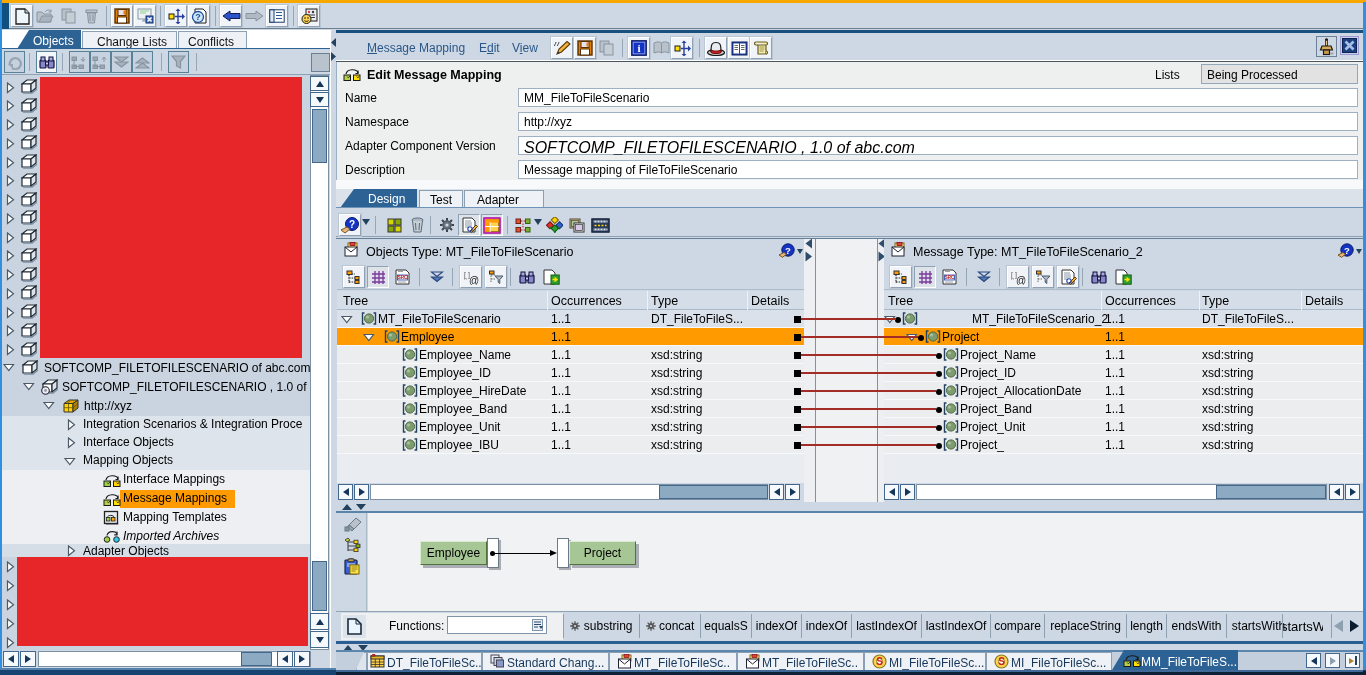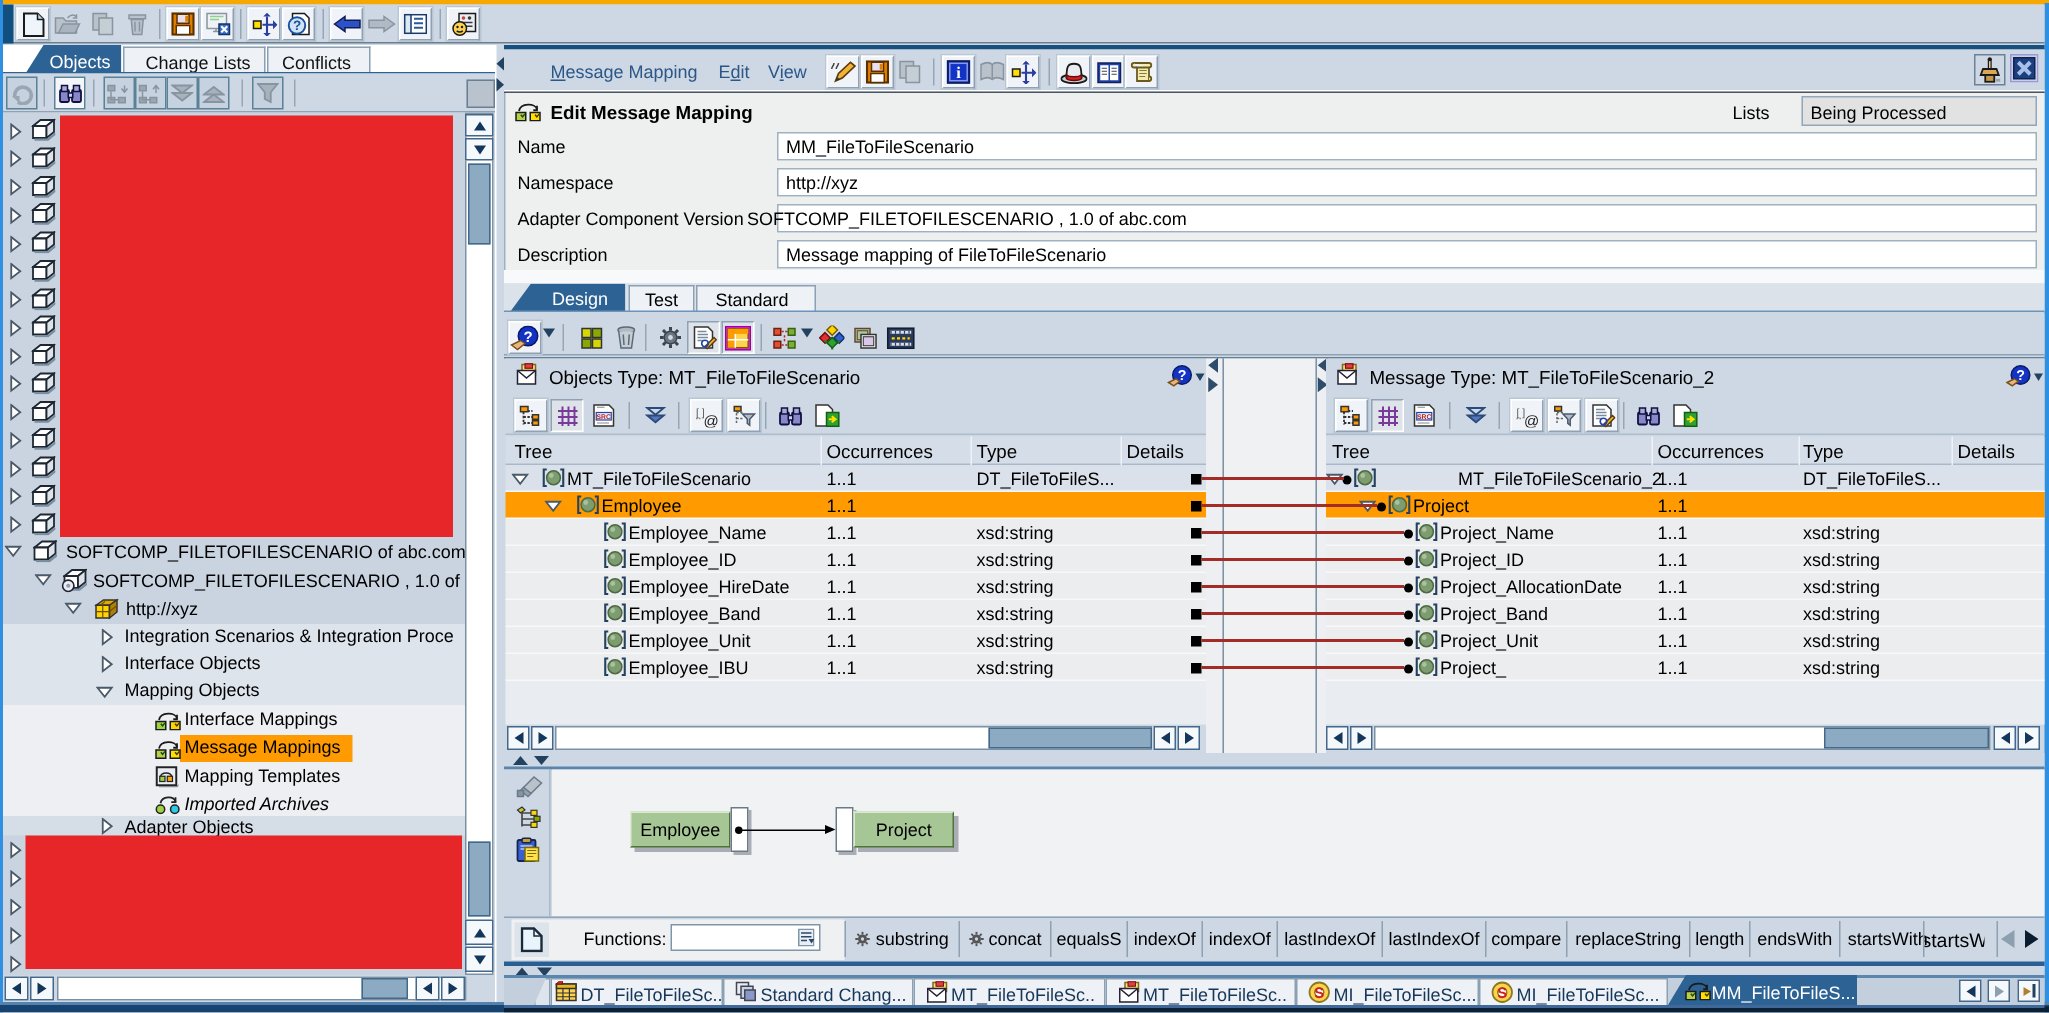--- a/index.html
+++ b/index.html
@@ -572,32 +572,32 @@
 <div class="a" style="left:1201px;top:64px;width:157px;height:20px;background:#e2e2e2;border:1px solid #94a7b8;"></div>
 <div class="tx" style="left:1207px;top:69px;font-size:12px;">Being Processed</div>
 <div class="tx" style="left:345px;top:92px;font-size:12px;">Name</div>
 <div class="a" style="left:518px;top:88px;width:840px;height:19px;background:#fff;border:1px solid #9fb1c1;"></div>
 <div class="tx" style="left:524px;top:92px;font-size:12px;">MM_FileToFileScenario</div>
 <div class="tx" style="left:345px;top:116px;font-size:12px;">Namespace</div>
 <div class="a" style="left:518px;top:112px;width:840px;height:19px;background:#fff;border:1px solid #9fb1c1;"></div>
 <div class="tx" style="left:524px;top:116px;font-size:12px;">http://xyz</div>
 <div class="tx" style="left:345px;top:140px;font-size:12px;">Adapter Component Version</div>
 <div class="a" style="left:518px;top:136px;width:840px;height:19px;background:#fff;border:1px solid #9fb1c1;"></div>
-<div class="tx" style="left:498px;top:140px;font-size:12px;">SOFTCOMP_FILETOFILESCENARIO , 1.0 of abc.com</div>
+<div class="tx" style="left:524px;top:140px;font-size:16px;font-style:italic;">SOFTCOMP_FILETOFILESCENARIO , 1.0 of abc.com</div>
 <div class="tx" style="left:345px;top:164px;font-size:12px;">Description</div>
 <div class="a" style="left:518px;top:160px;width:840px;height:19px;background:#fff;border:1px solid #9fb1c1;"></div>
 <div class="tx" style="left:524px;top:164px;font-size:12px;">Message mapping of FileToFileScenario</div>
 <div class="a" style="left:336px;top:180px;width:1027px;height:9px;background:#f7f9fa;"></div>
 <div class="a" style="left:336px;top:189px;width:1027px;height:19px;background:#dce2e9;"></div>
 <div class="a" style="left:340px;top:189px;width:77px;height:19px;background:#2d6394;clip-path:polygon(14px 0,100% 0,100% 100%,0 100%);"></div>
 <div class="tx" style="left:368px;top:193px;color:#fff;font-size:12px;">Design</div>
 <div class="a" style="left:419px;top:190px;width:44px;height:18px;background:#eef2f6;border:1px solid #8ca0b4;border-bottom:none;"></div>
 <div class="tx" style="left:430px;top:194px;font-size:12px;">Test</div>
 <div class="a" style="left:464px;top:190px;width:80px;height:18px;background:#eef2f6;border:1px solid #8ca0b4;border-bottom:none;"></div>
-<div class="tx" style="left:477px;top:194px;font-size:12px;">Standard</div>
+<div class="tx" style="left:477px;top:194px;font-size:12px;">Adapter</div>
 <div class="a" style="left:336px;top:207px;width:1027px;height:1px;background:#6d94b8;"></div>
 <div class="a" style="left:336px;top:209px;width:1027px;height:28px;background:#cdd8e4;border-bottom:1px solid #8fa1b0;"></div>
 <div class="btn raised" style="left:339px;top:214px;width:22px;height:22px;">
     <svg class="a" style="" width="20" height="17" viewBox="0 0 20 17">
       <circle cx="12" cy="7" r="6.5" fill="#1333c4" stroke="#0a1c66"></circle>
       <text x="12" y="11" font-size="10" font-weight="bold" text-anchor="middle" fill="#fff">?</text>
       <path d="M1,13 l6,-3 3,2 -5,4 Z" fill="#e8b87a" stroke="#7a5020"></path>
     </svg>
   </div>
 <div class="a" style="left:362px;top:219px;">

